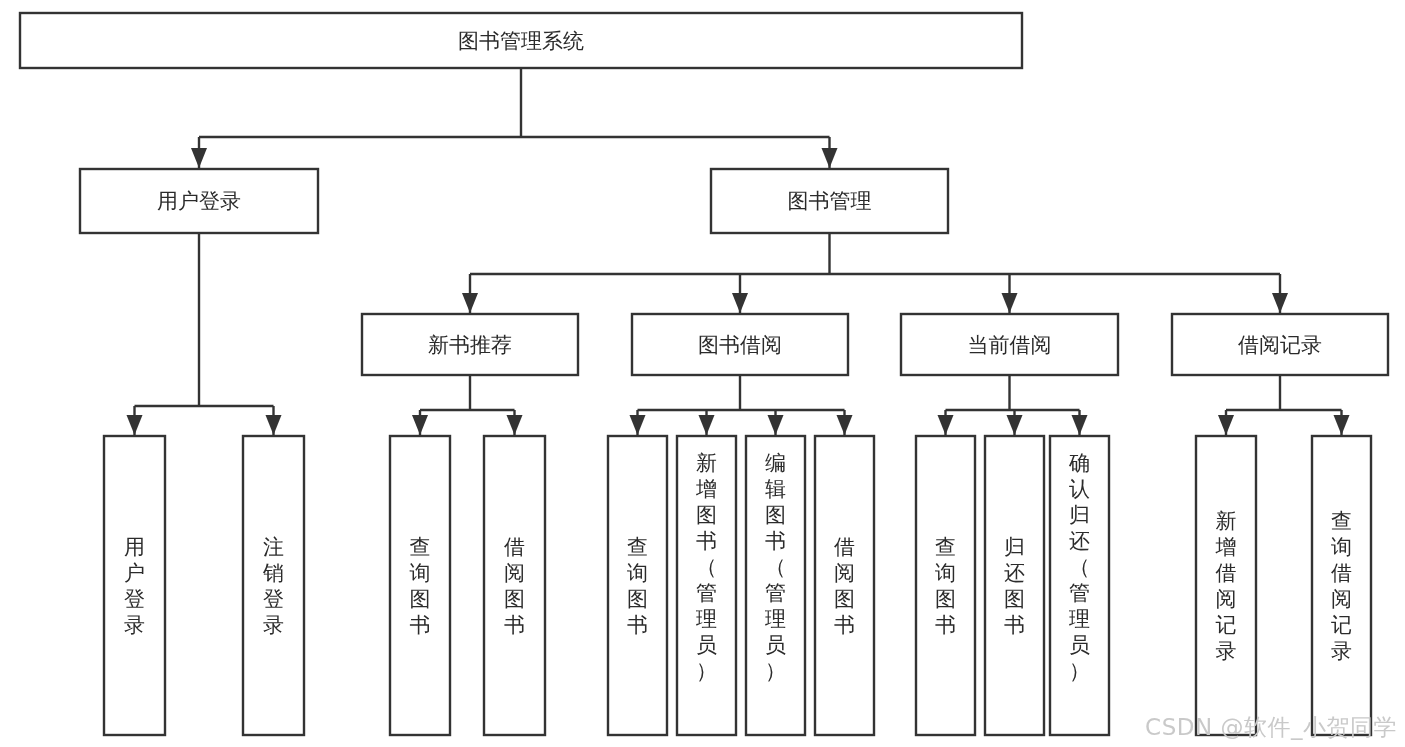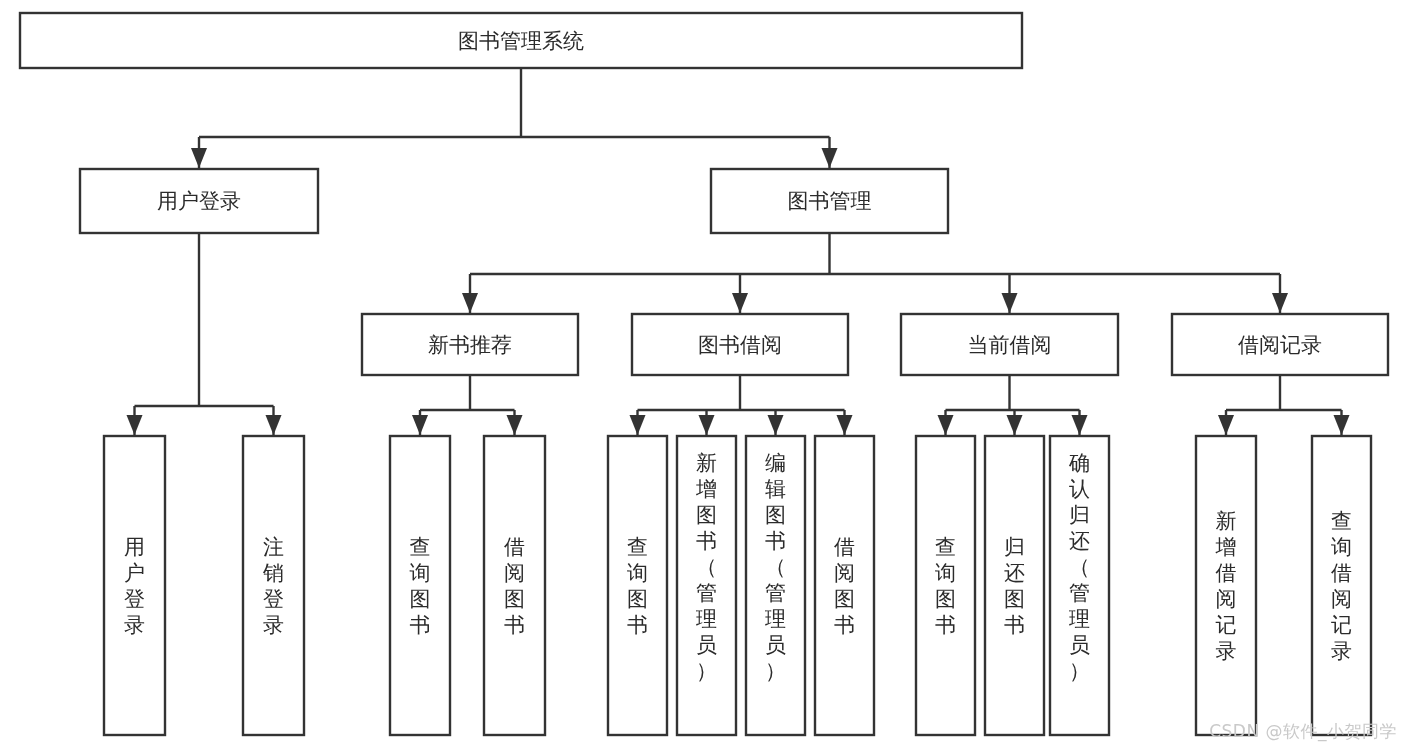--- a/index.html
+++ b/index.html
@@ -55,21 +55,21 @@
     fill: #2b2b2b;
     font-size: 21px;
     text-anchor: middle;
     white-space: pre;
   }
   .watermark {
     position: absolute;
     right: 8px;
     bottom: 4px;
     font-family: "DejaVu Sans", "Liberation Sans", sans-serif;
-    font-size: 17px;
+    font-size: 23px;
     color: #c9c9c9;
     letter-spacing: 0.5px;
     user-select: none;
     pointer-events: none;
   }
 </style>
 </head>
 <body>
 
 <div id="diagram-root">

